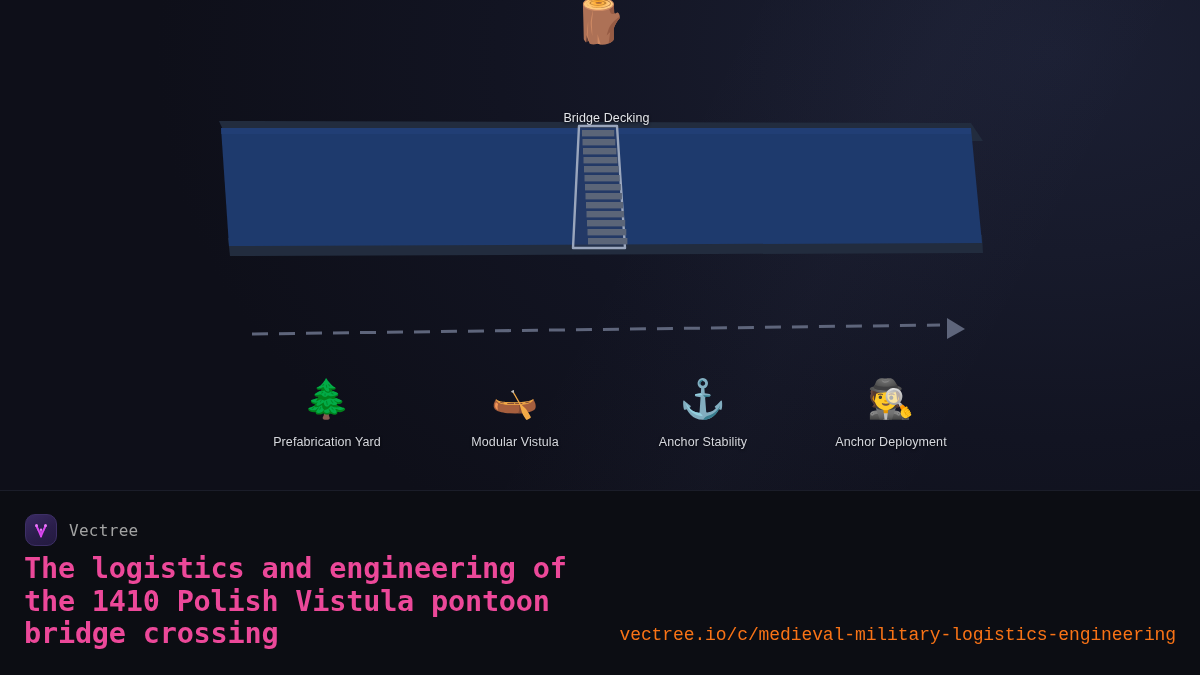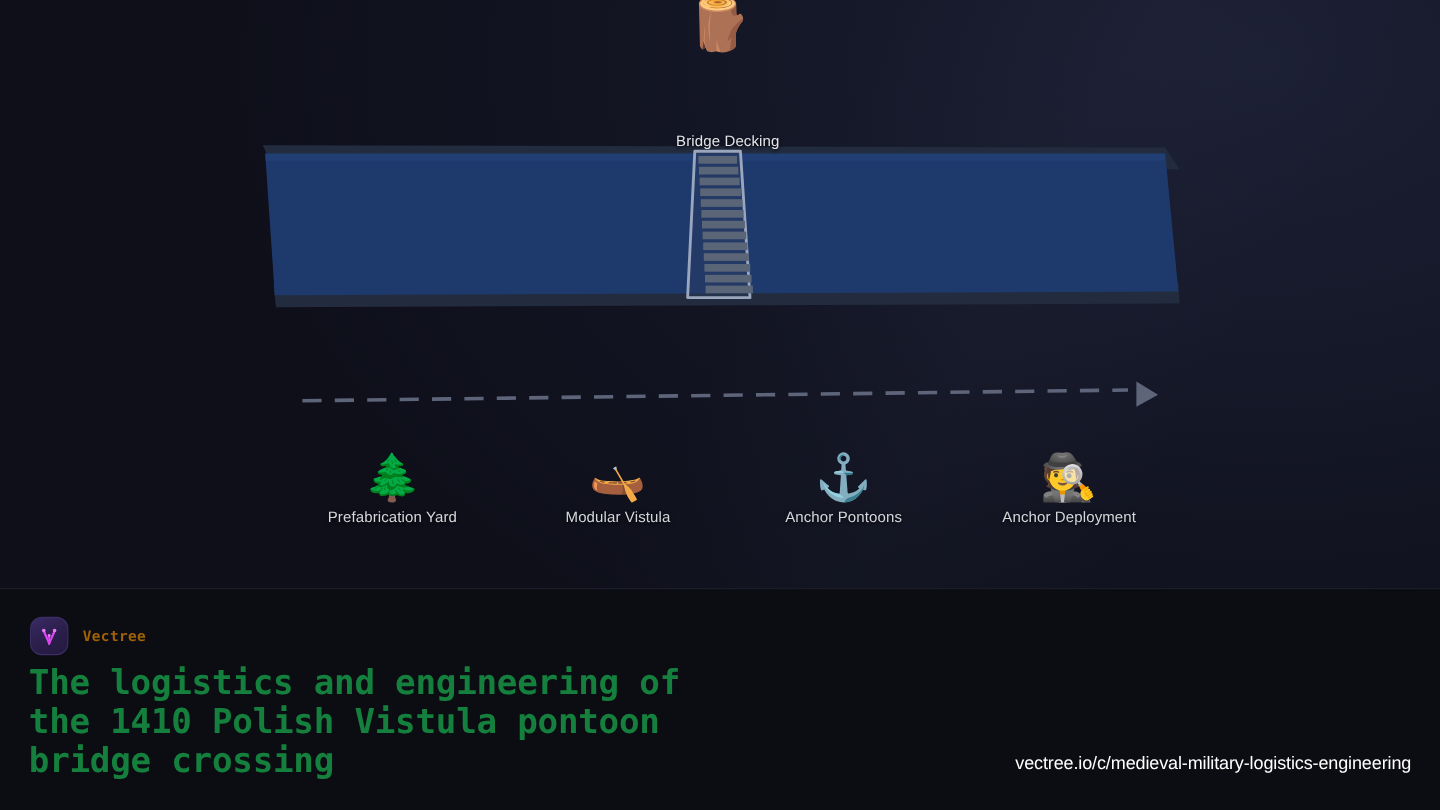--- a/index.html
+++ b/index.html
@@ -114,20 +114,21 @@
 
   .icon-node .glyph {
     font-size: 38px;
     line-height: 46px;
     display: block;
     height: 48px;
   }
 
   .icon-node .caption {
     display: block;
+    margin-top: 11px;
     font-size: 12.5px;
     color: #d5d7dd;
     letter-spacing: 0.1px;
     white-space: nowrap;
     text-shadow: 0 1px 3px rgba(0,0,0,0.8);
   }
 
   
   #footer {
     position: absolute;
@@ -155,47 +156,47 @@
     background: linear-gradient(150deg, #3a2a63 0%, #2a1e4a 55%, #231a3f 100%);
     border: 1px solid #3d2f66;
     display: flex;
     align-items: center;
     justify-content: center;
     flex: none;
   }
 
   #brand-name {
     font-family: "DejaVu Sans Mono", "Liberation Mono", monospace;
-    font-size: 12px;
-    font-weight: bold;
-    color: #a16207;
+    font-size: 16px;
+    font-weight: normal;
+    color: #a3a3a3;
     letter-spacing: 0.3px;
   }
 
   #headline {
     position: absolute;
     left: 24px;
     top: 62px;
     width: 730px;
     font-family: "DejaVu Sans Mono", "Liberation Mono", monospace;
     font-size: 28.5px;
     font-weight: bold;
     line-height: 32.5px;
-    color: #15803d;
+    color: #ec4899;
     letter-spacing: -0.2px;
     white-space: pre-line;
   }
 
   #footer-url {
     position: absolute;
     right: 24px;
     bottom: 30px;
-    font-family: Liberation Sans, sans-serif;
-    font-size: 15px;
-    color: #ffffff;
+    font-family: Liberation Mono, monospace;
+    font-size: 18px;
+    color: #f97316;
     letter-spacing: -0.1px;
   }
 </style>
 </head>
 <body>
 
 <div id="stage">
   <div id="bg-sheen"></div>
 
   <div id="canvas">
@@ -255,21 +256,21 @@
         <span class="caption">Prefabrication Yard</span>
       </div>
 
       <div class="icon-node" style="left:425px;">
         <span class="glyph">🛶</span>
         <span class="caption">Modular Vistula</span>
       </div>
 
       <div class="icon-node" style="left:613px;">
         <span class="glyph">⚓</span>
-        <span class="caption">Anchor Pontoons</span>
+        <span class="caption">Anchor Stability</span>
       </div>
 
       <div class="icon-node" style="left:801px;">
         <span class="glyph">🕵️</span>
         <span class="caption">Anchor Deployment</span>
       </div>
 
     </div>
   </div>
 

